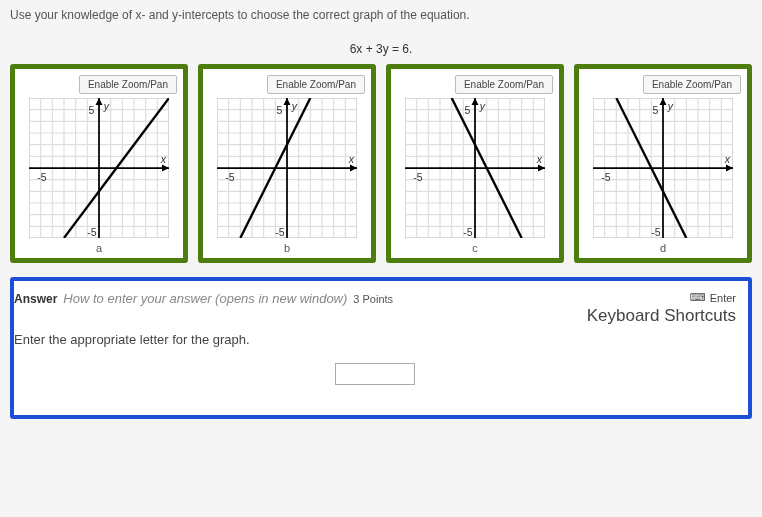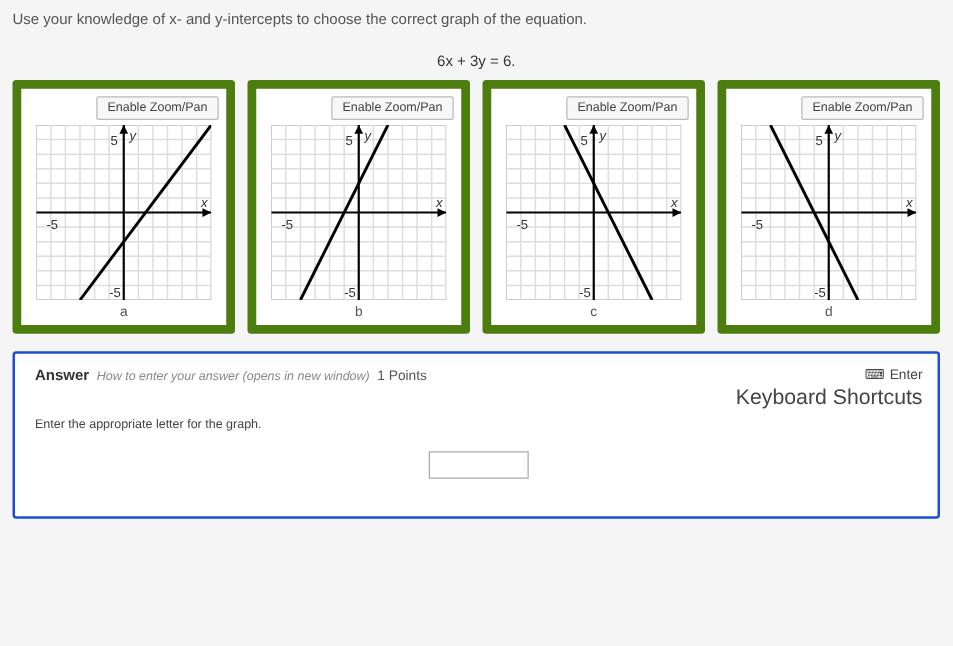--- a/index.html
+++ b/index.html
@@ -10,21 +10,21 @@
     font-family: Arial, sans-serif;
     color: #444;
     overflow: hidden;
     padding: 8px 10px;
   }
   .instr { font-size: 12px; color: #555; margin-bottom: 20px; }
   .eqn { font-size: 12px; color: #333; text-align: center; margin-bottom: 8px; }
   .row { display: flex; gap: 10px; margin-bottom: 14px; }
   .panel {
     background: #fff;
-    border: 7px solid #4d7c0f;
+    border: 5px solid #4d7c0f;
     border-radius: 3px;
     padding: 6px 6px 4px 6px;
     flex: 1;
     display: flex;
     flex-direction: column;
     align-items: center;
   }
   .zoom-btn {
     border: 1px solid #bbb;
     background: #f7f7f7;
@@ -33,34 +33,34 @@
     padding: 3px 8px;
     border-radius: 2px;
     cursor: pointer;
     margin-bottom: 4px;
     align-self: flex-end;
   }
   .graph { width: 140px; height: 140px; }
   .glabel { font-size: 11px; color: #555; margin-top: 4px; }
   .answer-area {
     background: #fff;
-    border: 2px solid #1d4ed8;
+    border: 4px solid #1d4ed8;
     border-radius: 3px;
-    padding: 10px 12px 30px 16px;
+    padding: 10px 12px 30px 0;
     position: relative;
   }
   .answer-head { display: flex; justify-content: space-between; align-items: flex-start; margin-bottom: 6px; }
   .answer-left { display: flex; align-items: baseline; gap: 6px; }
   .answer-label { font-size: 12px; font-weight: bold; color: #333; }
-  .answer-hint { font-size: 10px; color: #888; font-style: italic; }
+  .answer-hint { font-size: 13px; color: #888; font-style: italic; }
   .points { font-size: 11px; color: #555; }
   .links-col { display: flex; flex-direction: column; align-items: flex-end; gap: 2px; }
   .keypad-link { font-size: 11px; color: #444; display: flex; align-items: center; gap: 4px; cursor: pointer; }
   .kbd-link { font-size: 17px; color: #444; cursor: pointer; }
-  .prompt { font-size: 10px; color: #444; margin-bottom: 16px; }
+  .prompt { font-size: 13px; color: #444; margin-bottom: 16px; }
   .input-wrap { text-align: center; }
   .ans-input {
     width: 80px;
     height: 22px;
     border: 1px solid #aaa;
     font-size: 12px;
     text-align: center;
     background: #fff;
   }
   svg text { font-family: Arial; }
@@ -233,21 +233,21 @@
     <div class="glabel">d</div>
   </div>
 
 </div>
 
 <div class="answer-area">
   <div class="answer-head">
     <div class="answer-left">
       <span class="answer-label">Answer</span>
       <span class="answer-hint">How to enter your answer (opens in new window)</span>
-      <span class="points">1 Points</span>
+      <span class="points">3 Points</span>
     </div>
     <div class="links-col">
       <span class="keypad-link">
         <span>⌨</span>
         <span>Enter</span>
       </span>
       <span class="kbd-link">Keyboard Shortcuts</span>
     </div>
   </div>
   <div class="prompt">Enter the appropriate letter for the graph.</div>

